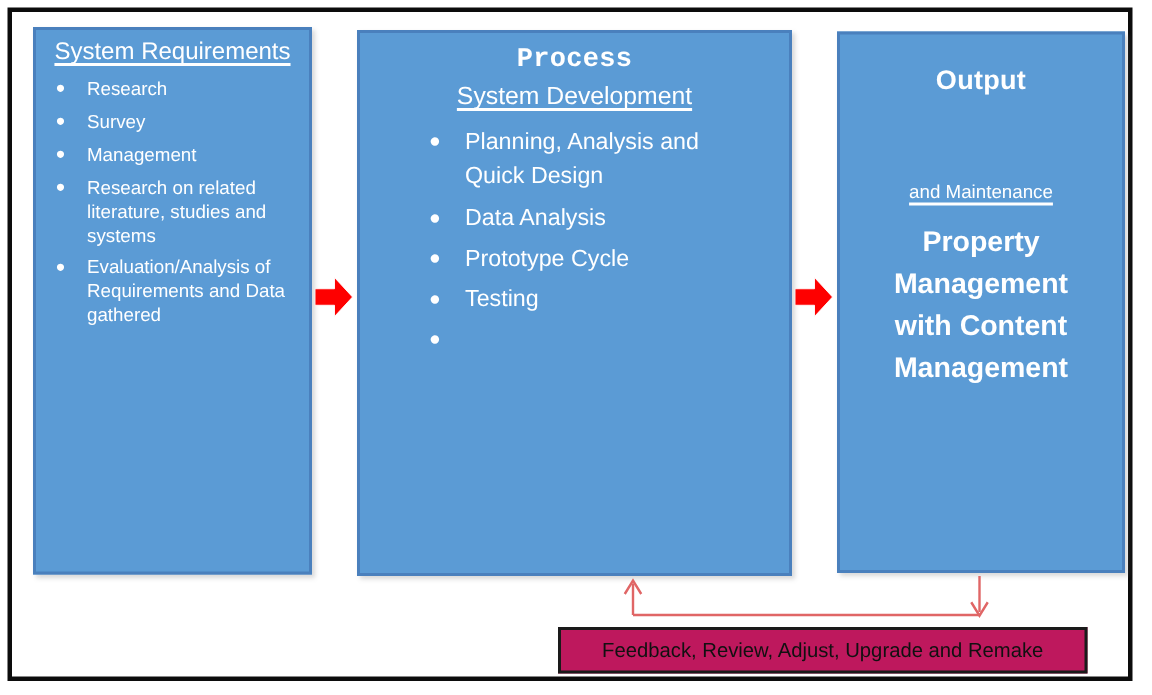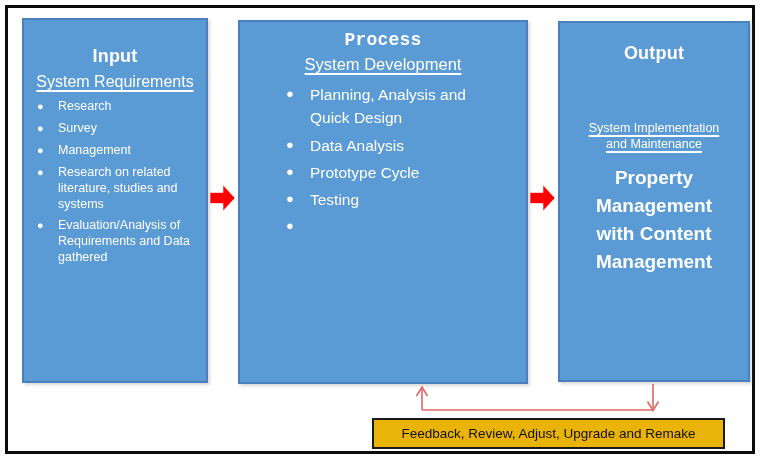--- a/index.html
+++ b/index.html
@@ -62,34 +62,33 @@
   .flow-arrow{position:absolute;}
   #flow-arrow-1{left:210px;top:184px;}
   #flow-arrow-2{left:530px;top:184px;}
 
   
   #feedback-connector{position:absolute;left:0;top:0;width:768px;height:463px;pointer-events:none;}
 
   
   .feedback-box{
     position:absolute;left:372px;top:418px;width:353px;height:31px;
-    border:2px solid #1a1a1a;background:#eab308;box-sizing:border-box;
+    border:2px solid #1a1a1a;background:#be185d;box-sizing:border-box;
     display:flex;align-items:center;justify-content:center;
     font-size:13.5px;color:#111111;white-space:nowrap;
   }
 </style>
 </head>
 <body>
 
 <div class="canvas">
 
   <div class="outer-border"></div>
 
   <div class="stage-box" id="input-box">
-    <div class="box-title">Input</div>
     <div class="box-subtitle">
       <span class="sub-line u">System Requirements</span>
     </div>
     <ul class="bullets">
       <li>
         <span class="bullet-dot">●</span>
         <span>Research</span>
         </li>
       <li>
         <span class="bullet-dot">●</span>
@@ -134,21 +133,20 @@
         </li>
       <li>
         <span class="bullet-dot">●</span>
         </li>
     </ul>
   </div>
 
   <div class="stage-box" id="output-box">
     <div class="box-title">Output</div>
     <div class="box-subtitle">
-      <span class="sub-line u">System Implementation</span>
       <span class="sub-line u">and Maintenance</span>
     </div>
     <div class="result-text">
       <span class="result-line">Property</span>
       <span class="result-line">Management</span>
       <span class="result-line">with Content</span>
       <span class="result-line">Management</span>
     </div>
   </div>
 

